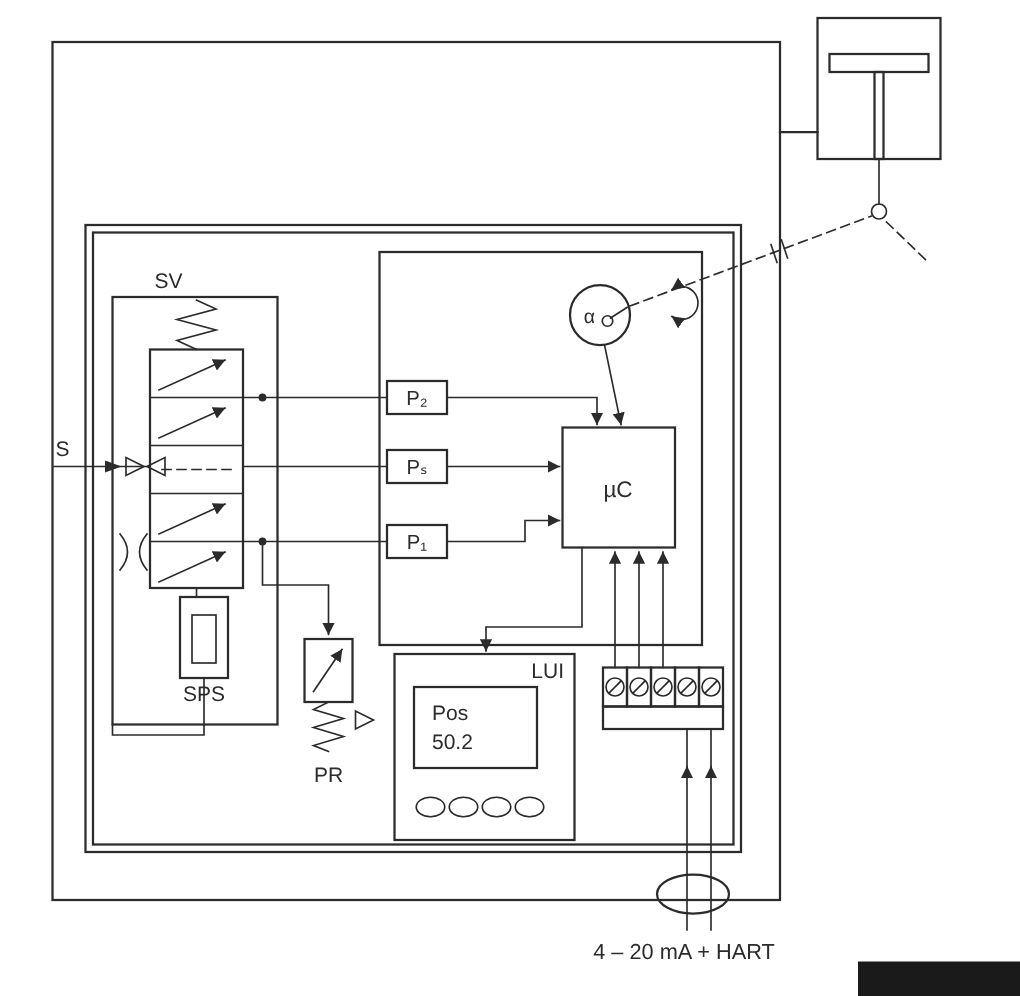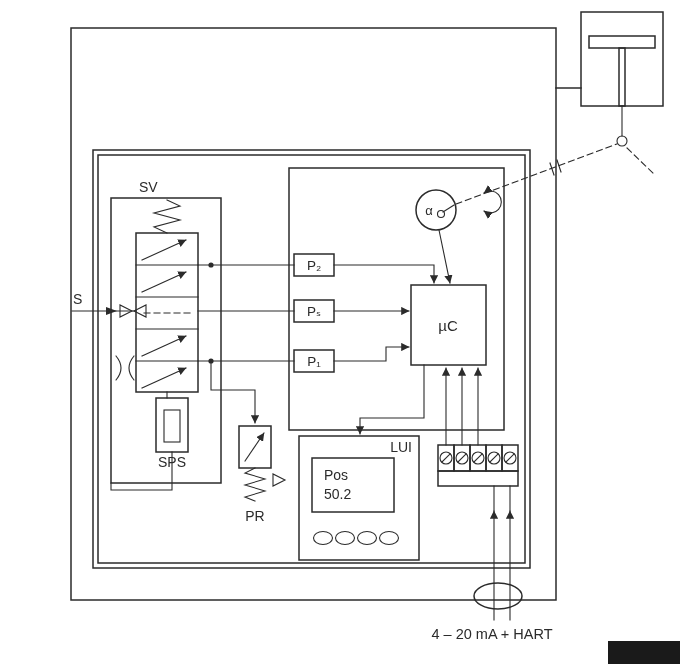--- a/index.html
+++ b/index.html
@@ -2,21 +2,21 @@
 <html style="--line: #2b2b2b;"><head>
 <meta charset="utf-8">
 <style>
   :root { --line:#2b2b2b; }
   html,body { margin:0; padding:0; }
   body {
     width:680px; height:664px; background:#ffffff;
     color:var(--line);
     font-family:"Liberation Sans","DejaVu Sans",sans-serif;
   }
-  .canvas { position:relative; width:582px; height:664px;margin-left:36px; }
+  .canvas { position:relative; width:582px; height:664px; }
   svg { display:block; }
   svg text { fill:currentColor; stroke:none; font-family:"Liberation Sans","DejaVu Sans",sans-serif; }
   .ln   { fill:none; stroke:currentColor; stroke-width:1.5; stroke-linejoin:miter; stroke-linecap:square; }
   .thin { stroke-width:1.1; }
   .dash { stroke-dasharray:6 4; }
   .fill { fill:currentColor; stroke:none; }
 </style>
 </head>
 <body style="background: rgb(255, 255, 255);">
 

